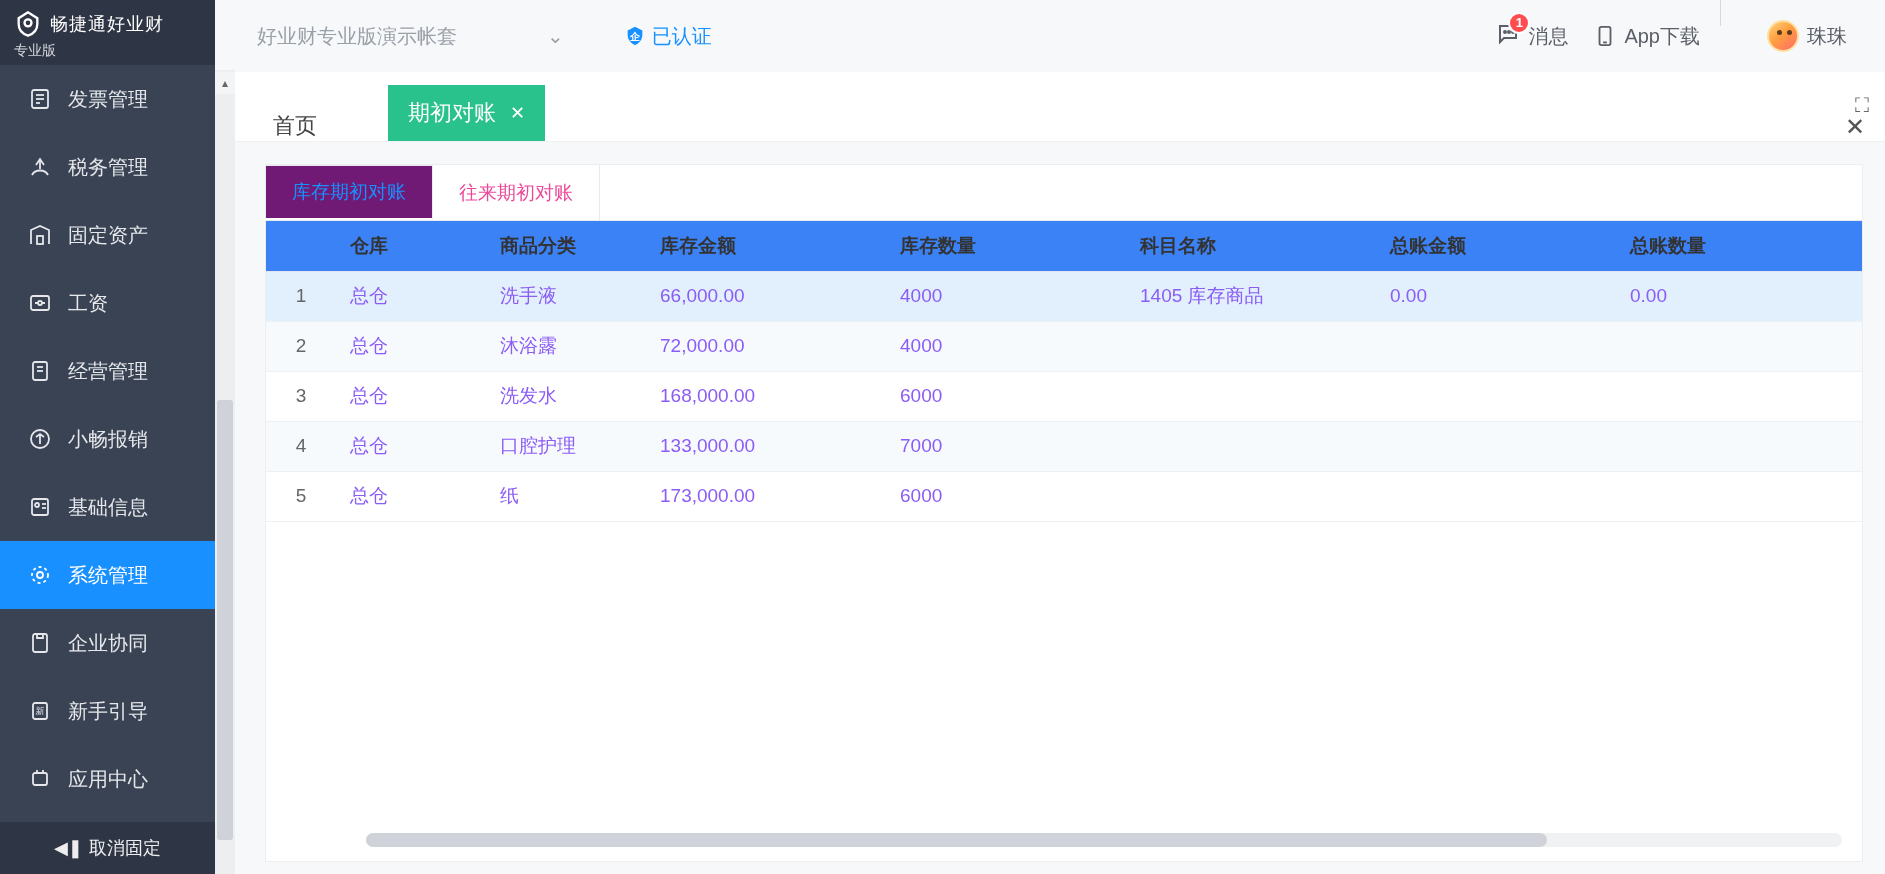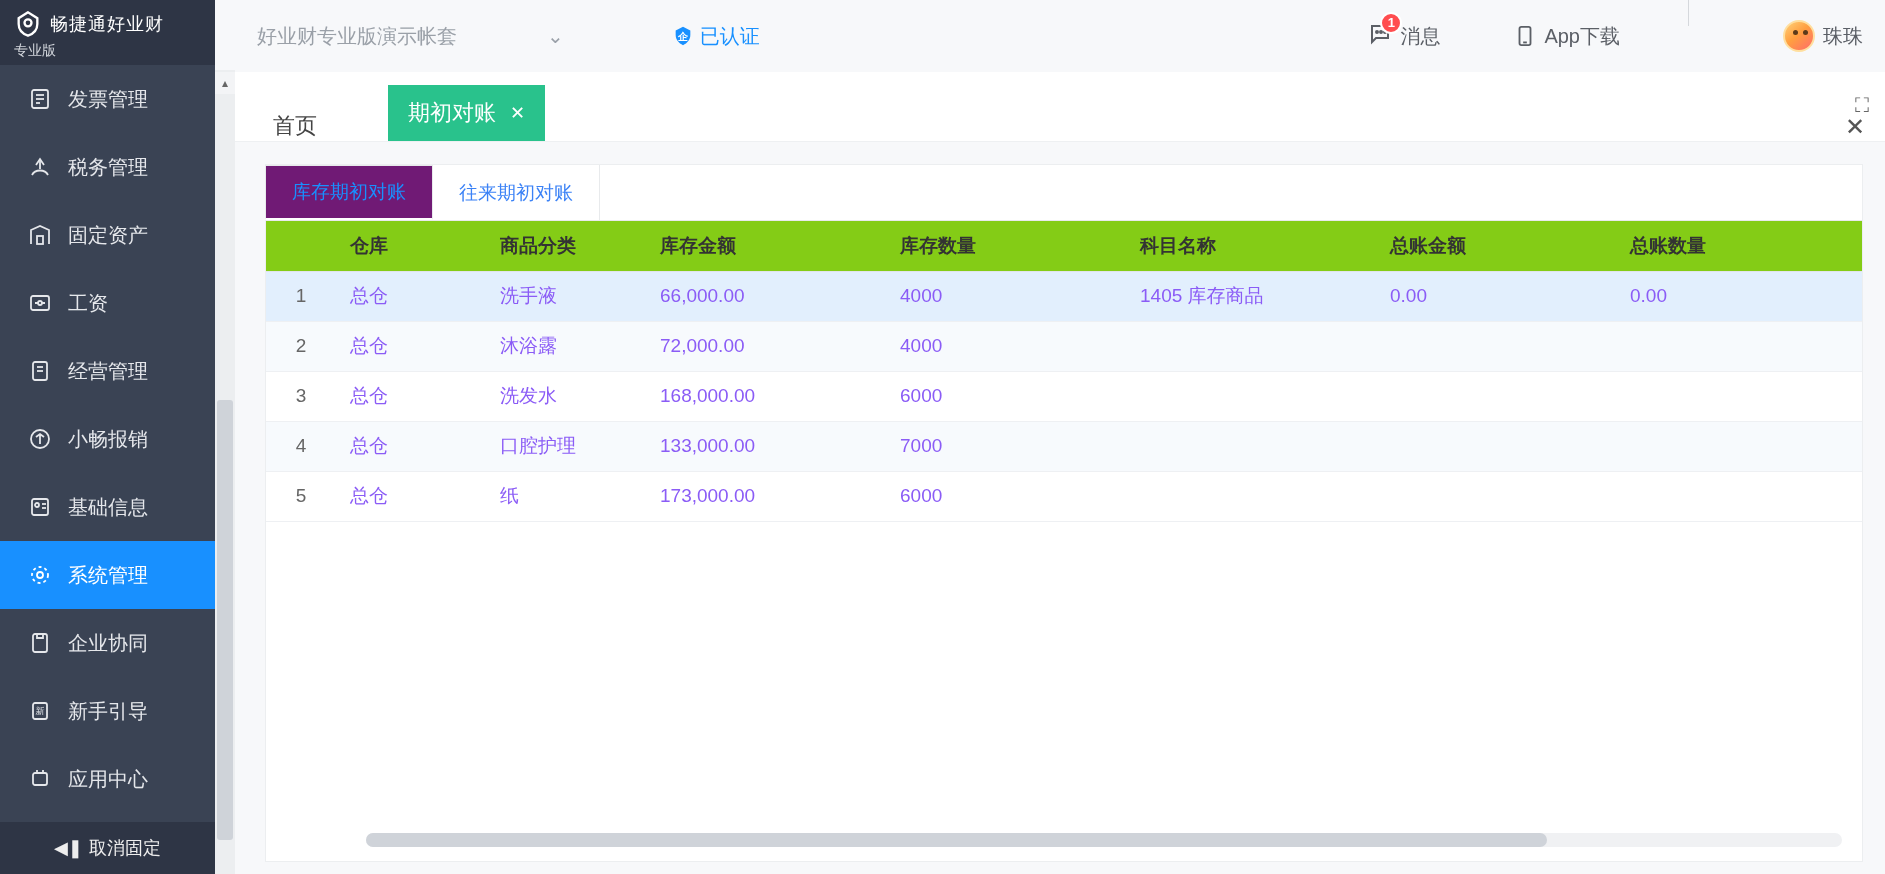--- a/index.html
+++ b/index.html
@@ -15,21 +15,21 @@
 .nav { height:calc(100% - 75px - 52px); overflow:auto; }
 .nav-item { display:flex; align-items:center; gap:16px; padding:0 20px 0 28px; height:68px; cursor:pointer; font-size:20px; color:#e5e7eb; }
 .nav-item.active { background:#1890ff; color:#fff; }
 .nav-ico { width:24px; height:24px; display:inline-flex; align-items:center; justify-content:center; }
 .sidebar-footer { position:absolute; bottom:0; left:0; width:215px; height:52px; background:#2e3545; display:flex; align-items:center; justify-content:center; gap:6px; font-size:18px; color:#eee; cursor:pointer; }
 .scroll-gutter { position:absolute; left:215px; top:70px; width:20px; height:calc(100% - 70px); background:#eceef0; }
 .scroll-arrow-up { position:absolute; left:215px; top:72px; width:20px; height:22px; background:#f3f4f6; color:#666; font-size:12px; display:flex; align-items:center; justify-content:center; }
 .scroll-thumb { position:absolute; left:217px; top:400px; width:16px; height:440px; background:#cfd3d9; border-radius:3px; }
 
 
-.header { position:absolute; left:235px; top:0; right:0; height:72px; background:#f7f8fa; display:flex; padding:0 22px;gap:48px; }
+.header { position:absolute; left:235px; top:0; right:16px; height:72px; background:#f7f8fa; display:flex; padding:0 22px; }
 .account-select { display:flex; align-items:center; gap:90px; color:#9aa0a8; font-size:20px; cursor:pointer; }
 .verified { display:flex; align-items:center; gap:6px; margin-left:60px; color:#1890ff; font-size:20px; font-weight:500; cursor:pointer; }
 .hdr-spacer { flex:1; }
 .hdr-action { display:flex; align-items:center; gap:8px; margin-left:26px; color:#5b5f66; font-size:20px; cursor:pointer; }
 .hdr-divider { width:1px; height:26px; background:#d5d8dc; margin:0 20px; }
 .msg-wrap { position:relative; }
 .badge { position:absolute; top:-10px; right:-10px; background:#ff4d4f; color:#fff; font-size:13px; min-width:22px; height:22px; border-radius:11px; border:2px solid #fff; display:flex; align-items:center; justify-content:center; font-weight:600; }
 .avatar { width:32px; height:32px; border-radius:50%; background:linear-gradient(140deg,#ffd27a 0%,#ff9f40 45%,#ff6b6b 100%); border:2px solid #ffdf9f; position:relative; }
 .avatar::after{content:"";position:absolute;left:8px;top:8px;width:5px;height:5px;border-radius:50%;background:#5c3a1a;box-shadow:10px 0 0 #5c3a1a;}
 
@@ -38,26 +38,26 @@
 .tab-home { font-size:22px; color:#444; padding:0 8px; cursor:pointer; margin-right:18px; }
 .tab-active { background:#29c28c; color:#fff; height:56px; padding:0 20px; display:flex; align-items:center; gap:14px; font-size:22px;margin-left:45px; }
 .tab-x { font-size:18px; cursor:pointer; }
 .tabs-close { margin-left:auto; margin-right:20px; font-size:24px; color:#555; cursor:pointer; }
 .tabs-expand { position:absolute; right:-2px; top:22px; width:32px; font-size:20px; color:#666; cursor:pointer; }
 
 
 .content { position:absolute; left:235px; top:142px; right:0; bottom:0; padding:22px 22px 12px 30px; }
 .panel { background:#fff; height:100%; border:1px solid #eceef0; position:relative; }
 .subtabs { display:flex; height:56px; align-items:stretch; border-bottom:1px solid #e8eaec; }
-.subtab { padding:0 26px; display:flex; align-items:center; font-size:19px; color:#3b82f6; cursor:pointer; border-right:1px solid #e8eaec; }
+.subtab { padding:0 26px; display:flex; align-items:center; font-size:19px; color:#ec4899; cursor:pointer; border-right:1px solid #e8eaec; }
 .subtab.active { color:#1890ff; border-bottom:2px solid #fff; border-top:1px solid #e8eaec; border-left:1px solid #e8eaec; margin-left:-1px; background:#701a75; }
 
 table { width:100%; border-collapse:collapse; table-layout:fixed; }
 th,td { text-align:left; font-size:19px; padding:0 14px; height:50px; }
-th { background:#84cc16; color:#333; font-weight:600; border-bottom:1px solid #e1e5eb; }
+th { background:#3b82f6; color:#333; font-weight:600; border-bottom:1px solid #e1e5eb; }
 td { color:#8b5cf6; border-bottom:1px solid #eef0f3; }
 tbody tr:nth-child(even) td { background:#f7fafd; }
 .col-idx { width:70px; text-align:center; color:#666; }
 .row-sel { background:#e2effd !important; }
 .h-scroll { position:absolute; left:100px; right:20px; bottom:14px; height:14px; background:#f0f1f3; border-radius:7px; }
 .h-thumb { position:absolute; left:0; top:0; width:80%; height:14px; background:#cfd3d9; border-radius:7px; }
 </style>
 </head>
 <body>
 

